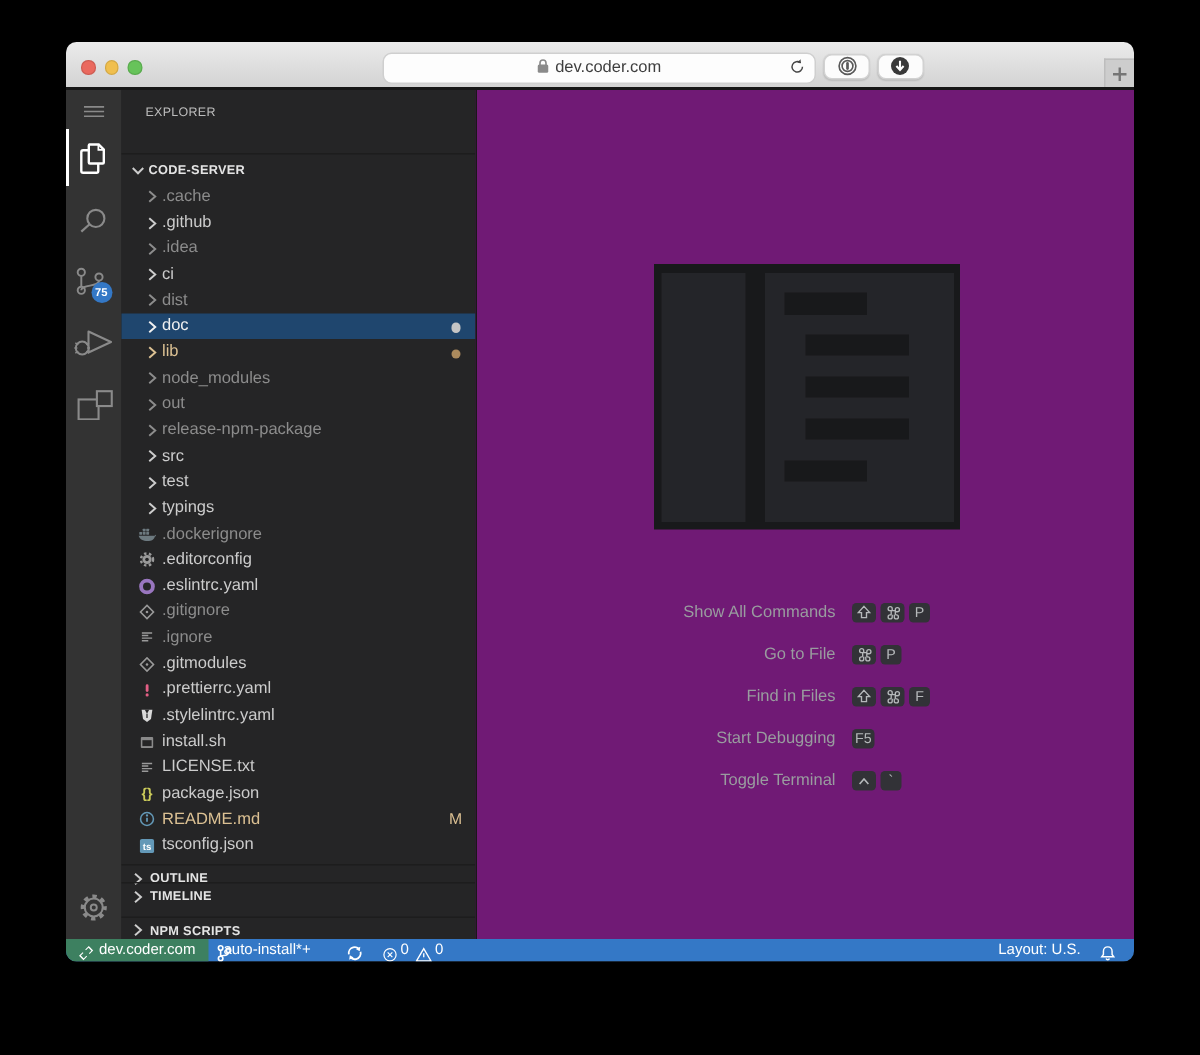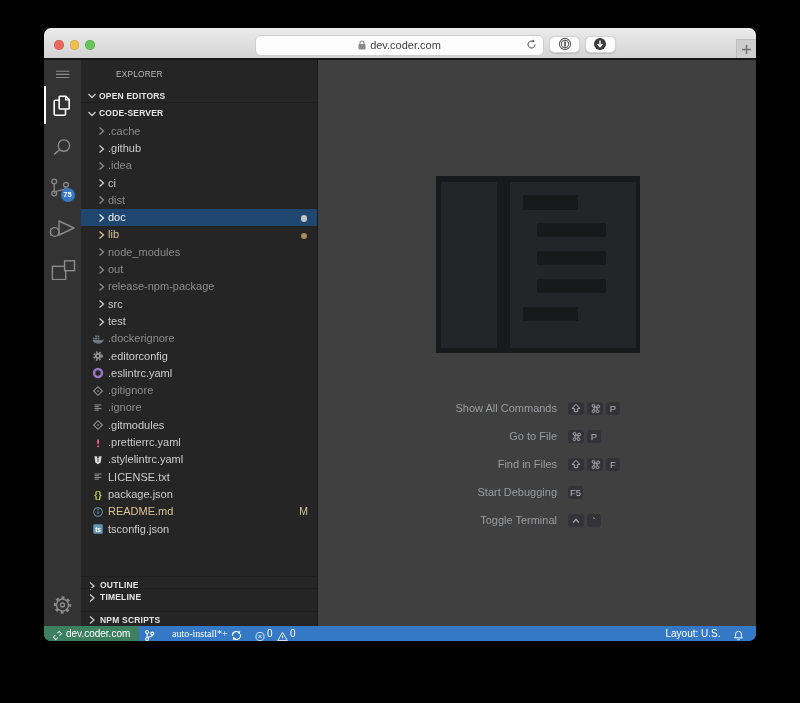--- a/index.html
+++ b/index.html
@@ -22,26 +22,26 @@
 .tbtn { position:absolute; top:7.5px; width:31px; height:17px; background:#fcfcfc;
   border-radius:5.5px; border:1px solid #d2d2d2; box-shadow:0 0.5px 1px rgba(0,0,0,.12); }
 #btn1p { left:505px; }
 #btndl { left:540.5px; }
 #plusbox { position:absolute; right:0; top:11px; width:20px; height:19px;
   background:#cdcdcd; border-left:1px solid #bdbdbd; border-top:1px solid #bdbdbd; }
 
 #main { position:absolute; left:0; top:32px; width:712px; height:566px; }
 #activitybar { position:absolute; left:0; top:0; width:37px; height:574px; background:#333333; }
 #sidebar { position:absolute; left:37px; top:0; width:236px; height:566px; background:#252526; }
-#editor { position:absolute; left:273px; top:0; width:439px; height:566px; background:#404040;
+#editor { position:absolute; left:273px; top:0; width:439px; height:566px; background:#701a75;
   border-left:1px solid #191919; }
 #activebar { position:absolute; left:0px; top:26px; width:2px; height:38px; background:#ffffff; }
 .aicon { position:absolute; left:0; width:37px; text-align:center; }
 
-#expl-title { position:absolute; left:23px; top:9px; font-size:8.3px; color:#bcbcbc; letter-spacing:0.2px;padding-left:12px; }
+#expl-title { position:absolute; left:4px; top:9px; font-size:8.3px; color:#bcbcbc; letter-spacing:0.2px;padding-left:12px; }
 .sechead { position:absolute; left:0; width:236px; height:18px; font-size:8.5px; font-weight:bold;
   color:#e4e4e4; letter-spacing:0.2px; line-height:18px; }
 .sechead .chev { position:absolute; left:5px; top:0; width:12px; height:18px; }
 .sechead .txt { position:absolute; left:18px; }
 #tree { position:absolute; left:0; top:45.4px; width:236px; }
 .row { position:relative; width:236px; height:17.3px; font-size:11px; line-height:17.3px; color:#cccccc; }
 .row.dim { color:#8c8c8c; }
 .row.mod { color:#dcc193; }
 .row.sel { background:#1f466e; color:#f0f0f0; }
 .row .chev { position:absolute; left:14px; top:2.6px; width:12px; height:12px; }
@@ -150,26 +150,20 @@
       <svg class="aicon" style="top:533px;" width="37" height="24" viewBox="0 0 37 24">
         <g fill="none" stroke="#8a8a8a">
           <circle cx="18.5" cy="12" r="7.4" stroke-width="2.6" stroke-dasharray="2.9 2.92" stroke-dashoffset="1.2"></circle>
           <circle cx="18.5" cy="12" r="6" stroke-width="1.4"></circle>
           <circle cx="18.5" cy="12" r="2" stroke-width="1.3"></circle>
         </g>
       </svg>
     </div>
     <div id="sidebar">
       <div id="expl-title">EXPLORER</div>
-      <div class="sechead" style="top:27px;">
-        <svg class="chev" viewBox="0 0 12 18">
-              <path d="M2.5 7 L6 10.5 L9.5 7" fill="none" stroke="#cccccc" stroke-width="1.3"></path>
-            </svg>
-        <span class="txt">OPEN EDITORS</span>
-      </div>
       <div style="position:absolute; top:41.5px; left:0; width:236px; border-top:1px solid #1d1d1d;"></div>
       <div id="tree">
             <div class="row" style="font-weight:bold; font-size:8.5px; color:#e4e4e4; letter-spacing:0.2px;">
       <svg class="chev" style="left:5px; top:3px;" viewBox="0 0 12 12">
                 <path d="M2.5 4 L6 7.5 L9.5 4" fill="none" stroke="#cccccc" stroke-width="1.3"></path>
               </svg>
       <span class="name" style="left:18px;">CODE-SERVER</span>
             </div>
             <div class="row dim">
               <svg class="chev" viewBox="0 0 12 12">
@@ -237,20 +231,26 @@
               <svg class="chev" viewBox="0 0 12 12">
                 <path d="M4.5 2.5 L8.5 6 L4.5 9.5" fill="none" stroke="#cccccc" stroke-width="1.3"></path>
               </svg>
               <span class="name">src</span>
             </div>
             <div class="row">
               <svg class="chev" viewBox="0 0 12 12">
                 <path d="M4.5 2.5 L8.5 6 L4.5 9.5" fill="none" stroke="#cccccc" stroke-width="1.3"></path>
               </svg>
               <span class="name">test</span>
+            </div>
+            <div class="row">
+              <svg class="chev" viewBox="0 0 12 12">
+                <path d="M4.5 2.5 L8.5 6 L4.5 9.5" fill="none" stroke="#cccccc" stroke-width="1.3"></path>
+              </svg>
+              <span class="name">typings</span>
             </div>
             <div class="row dim">
               <svg class="ficon" viewBox="0 0 14 14">
                 <g fill="#6d7a80">
                   <rect x="1" y="5.5" width="2.2" height="2" rx="0.3"></rect>
                   <rect x="3.7" y="5.5" width="2.2" height="2" rx="0.3"></rect>
                   <rect x="6.4" y="5.5" width="2.2" height="2" rx="0.3"></rect>
                   <rect x="3.7" y="3" width="2.2" height="2" rx="0.3"></rect>
                   <rect x="6.4" y="3" width="2.2" height="2" rx="0.3"></rect>
                   <path d="M0.5 8.3 h11.5 c1 0 1.8-.5 2-1 .3 0 .5 1.2-1 1.8-.3 2-2.5 3.4-5.5 3.4 -3.5 0-6.3-1.5-7-4.2z"></path>
@@ -299,20 +299,27 @@
               </svg>
               <span class="name">.prettierrc.yaml</span>
             </div>
             <div class="row">
               <svg class="ficon" viewBox="0 0 14 14">
                 <path d="M2.8 2.6 h8.4 l-1.1 7.2 -3.1 2.3 -3.1-2.3 z" fill="#d8d8d8"></path>
                 <path d="M5.3 2.6 l1.7 3 1.7-3 z" fill="#252526"></path>
                 <path d="M7 5.6 v3.4" stroke="#252526" stroke-width="1"></path>
               </svg>
               <span class="name">.stylelintrc.yaml</span>
+            </div>
+            <div class="row">
+              <svg class="ficon" viewBox="0 0 14 14">
+                <rect x="2.2" y="2.7" width="9.6" height="8.6" rx="0.8" fill="#8a8a8a"></rect>
+                <rect x="3.4" y="5.2" width="7.2" height="4.6" fill="#252526"></rect>
+              </svg>
+              <span class="name">install.sh</span>
             </div>
             <div class="row">
               <svg class="ficon" viewBox="0 0 14 14">
                 <path d="M3 3.5 h8 M3 5.5 h5 M3 7.5 h8 M3 9.5 h5" stroke="#9a9a9a" stroke-width="1.1"></path>
               </svg>
               <span class="name">LICENSE.txt</span>
             </div>
             <div class="row">
               <svg class="ficon" viewBox="0 0 14 14">
                 <text x="7" y="10.5" font-size="11" font-weight="bold" fill="#cbcb5a" text-anchor="middle" font-family="Liberation Sans">{}</text>
@@ -437,21 +444,21 @@
     </svg>
     <div class="sitem" style="left:22px;">dev.coder.com</div>
     <svg class="sitem" style="left:100px; top:1.5px;" width="11" height="12" viewBox="0 0 11 12">
       <g fill="none" stroke="#fff" stroke-width="1.1">
         <circle cx="3.1" cy="2.5" r="1.5"></circle>
             <circle cx="3.1" cy="9.5" r="1.5"></circle>
             <circle cx="8.3" cy="4.1" r="1.5"></circle>
         <path d="M3.1 4 V8 M8.3 5.6 c0 2.6-5.2 1.3-5.2 2.9"></path>
       </g>
     </svg>
-    <div class="sitem" style="left:128px;font-family:Liberation Serif, serif;">auto-install*+</div>
+    <div class="sitem" style="left:105px;">auto-install*+</div>
     <svg class="sitem" style="left:187px; top:2px;" width="11" height="11" viewBox="0 0 11 11">
       <circle cx="5.5" cy="5.5" r="4" fill="none" stroke="#fff" stroke-width="1.2" stroke-dasharray="9.6 3" transform="rotate(-15 5.5 5.5)"></circle>
       <path d="M9.2 1.1 L8.8 4.2 L6.2 2.7 Z" fill="#fff"></path>
       <path d="M1.8 9.9 L2.2 6.8 L4.8 8.3 Z" fill="#fff"></path>
     </svg>
     <svg class="sitem" style="left:211px; top:2.5px;" width="10" height="10" viewBox="0 0 16 16">
       <circle cx="8" cy="8" r="6.5" fill="none" stroke="#fff" stroke-width="1.3"></circle>
       <path d="M5.5 5.5 L10.5 10.5 M10.5 5.5 L5.5 10.5" stroke="#fff" stroke-width="1.3"></path>
     </svg>
     <div class="sitem" style="left:223px;">0</div>

